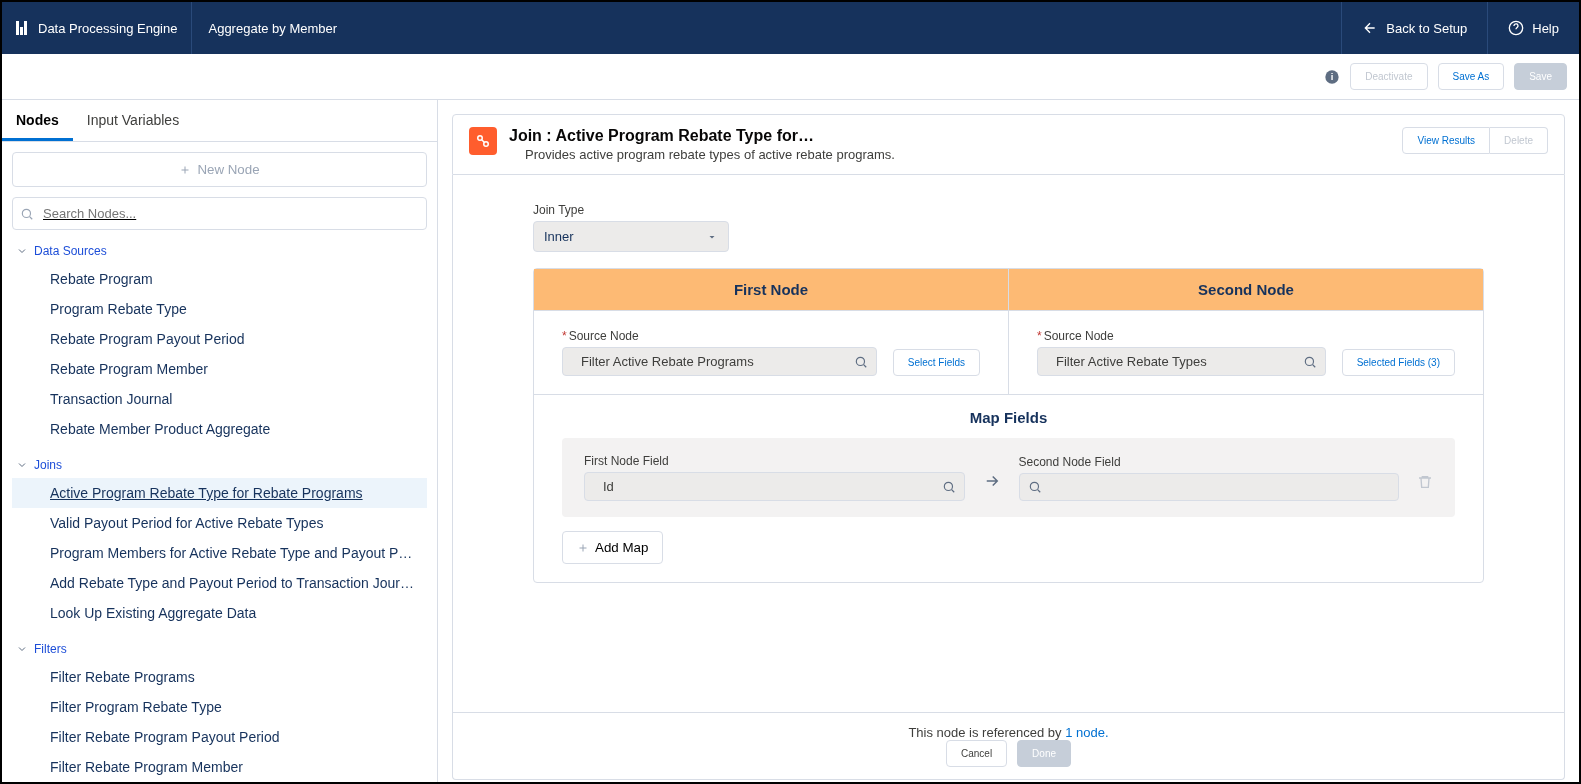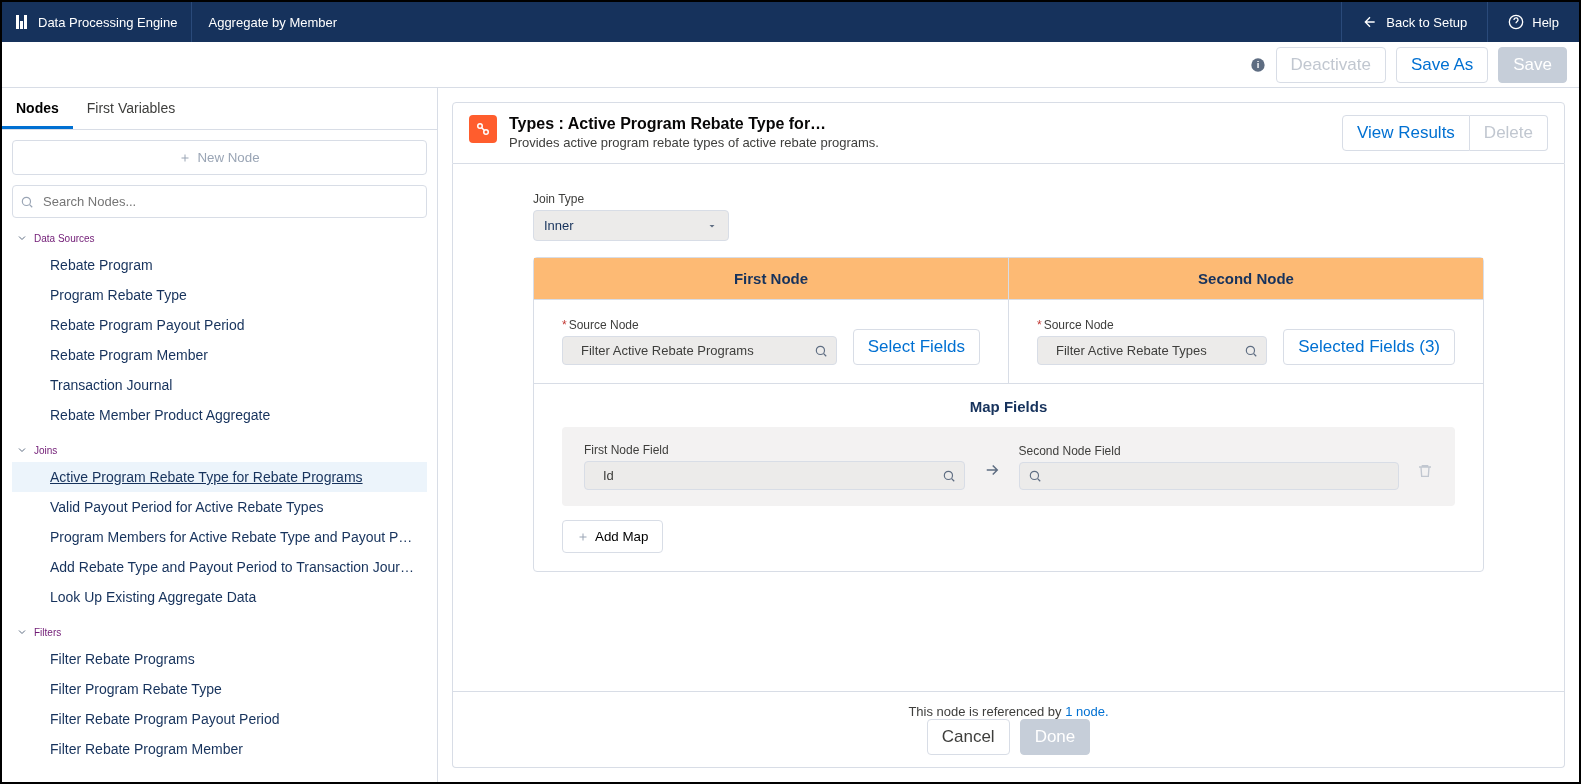--- a/index.html
+++ b/index.html
@@ -1,55 +1,55 @@
 <!DOCTYPE html>
 <html><head>
 <meta charset="utf-8">
 <style>
 * { box-sizing: border-box; margin: 0; padding: 0; font-family: -apple-system, BlinkMacSystemFont, "Segoe UI", Arial, sans-serif; }
 body { background: #fff; color: #16325c; font-size: 13px; width: 1581px; height: 784px; border: 2px solid #000; overflow: hidden; }
 
-.topbar { background: #16325c; color: #fff; height: 40px; display: flex; align-items: center; }
+.topbar { background: #16325c; color: #fff; height: 52px; display: flex; align-items: center; }
 .topbar .brand { display: flex; align-items: center; gap: 8px; padding: 0 14px; height: 100%; border-right: 1px solid #2a4a7a; }
 .topbar .brand .icon { width: 14px; height: 14px; display: flex; gap: 1px; }
 .topbar .brand .icon span { width: 3px; background: #fff; display: inline-block; }
 .topbar .title2 { padding: 0 16px; }
 .topbar .spacer { flex: 1; }
 .topbar .navlink { display: flex; align-items: center; gap: 8px; padding: 0 20px; height: 100%; border-left: 1px solid #2a4a7a; cursor: pointer; }
 .topbar svg { width: 16px; height: 16px; }
 
 .subbar { height: 46px; border-bottom: 1px solid #d8dde6; display: flex; align-items: center; justify-content: flex-end; padding: 0 12px; gap: 10px; }
 .subbar .info-icon { width: 16px; height: 16px; color: #5e6d82; }
-.btn { border: 1px solid #d8dde6; background: #fff; color: #0070d2; padding: 7px 14px; border-radius: 4px; cursor: pointer; font-size: 17px; }
+.btn { border: 1px solid #d8dde6; background: #fff; color: #0070d2; padding: 7px 14px; border-radius: 4px; cursor: pointer; font-size: 10px; }
 .btn.disabled { color: #c1c7d0; cursor: default; }
 .btn.primary-disabled { background: #c6ced9; color: #fff; border: 1px solid #c6ced9; }
 
 .main { display: flex; height: calc(100% - 86px); }
 
 .sidebar { width: 436px; border-right: 1px solid #d8dde6; display: flex; flex-direction: column; }
 .side-tabs { display: flex; border-bottom: 1px solid #d8dde6; }
 .side-tab { padding: 12px 14px 10px; font-size: 14px; color: #3e3e3c; cursor: pointer; }
 .side-tab.active { color: #000; font-weight: 600; border-bottom: 3px solid #0070d2; }
 .side-body { padding: 10px; overflow-y: auto; flex: 1; }
 .newnode-btn { width: 100%; border: 1px solid #d8dde6; border-radius: 4px; background: #fff; color: #9aa5b5; padding: 9px; display: flex; align-items: center; justify-content: center; gap: 6px; cursor: pointer; margin-bottom: 10px; }
 .search-wrap { position: relative; margin-bottom: 8px; }
-.search-wrap input { width: 100%; border: 1px solid #d8dde6; border-radius: 4px; padding: 8px 10px 8px 30px; font-size: 13px; }
+.search-wrap input { width: 100%; border: 1px solid #d8dde6; border-radius: 4px; padding: 8px 10px 8px 30px; font-size: 13px; text-decoration: underline; }
 .search-wrap .mag { position: absolute; left: 8px; top: 50%; transform: translateY(-50%); color: #9aa5b5; }
 .tree-group { margin-top: 8px; }
-.tree-header { display: flex; align-items: center; gap: 6px; padding: 6px 4px; font-size: 10px; color: #701a75; cursor: pointer; }
+.tree-header { display: flex; align-items: center; gap: 6px; padding: 6px 4px; font-size: 12px; color: #1d4ed8; cursor: pointer; }
 .tree-header svg { width: 12px; height: 12px; }
 .tree-item { padding: 7px 4px 7px 38px; font-size: 14px; color: #16325c; cursor: pointer; white-space: nowrap; overflow: hidden; text-overflow: ellipsis; }
 .tree-item.selected { background: #ecf4fb; text-decoration: underline; }
 
 .content { flex: 1; padding: 14px; display: flex; flex-direction: column; gap: 0; overflow: hidden; }
 .panel-header { border: 1px solid #d8dde6; border-radius: 4px 4px 0 0; padding: 12px 16px; display: flex; align-items: flex-start; gap: 12px; }
 .node-icon { width: 28px; height: 28px; background: #ff5d2d; border-radius: 4px; display: flex; align-items: center; justify-content: center; color: #fff; flex-shrink: 0; }
 .panel-header .texts { flex: 1; }
 .panel-header .ptitle { font-size: 16px; font-weight: 600; color: #080707; }
-.panel-header .psub { font-size: 13px; color: #3e3e3c; margin-top: 2px; }
+.panel-header .psub { font-size: 13px; color: #3e3e3c; margin-top: 2px; margin-left: 16px; }
 .panel-header .actions { display: flex; gap: 0; }
 .panel-header .actions .btn { border-radius: 0; }
 .panel-header .actions .btn:first-child { border-radius: 4px 0 0 4px; }
 .panel-header .actions .btn:last-child { border-radius: 0 4px 4px 0; border-left: none; }
 
 .panel-body { border: 1px solid #d8dde6; border-top: none; flex: 1; overflow-y: auto; padding: 28px 80px; }
 .field-label { font-size: 12px; color: #3e3e3c; margin-bottom: 4px; display: block; }
 .field-label .req { color: #c23934; margin-right: 2px; }
 .select-box { width: 196px; border: 1px solid #d8dde6; background: #ecebea; border-radius: 4px; padding: 7px 10px; display: flex; justify-content: space-between; align-items: center; cursor: pointer; }
 
@@ -114,21 +114,21 @@
     </svg>
   <button class="btn disabled">Deactivate</button>
   <button class="btn">Save As</button>
   <button class="btn primary-disabled">Save</button>
 </div>
 
 <div class="main">
   <div class="sidebar">
     <div class="side-tabs">
       <div class="side-tab active">Nodes</div>
-      <div class="side-tab">First Variables</div>
+      <div class="side-tab">Input Variables</div>
     </div>
     <div class="side-body">
       <button class="newnode-btn">
         <svg width="12" height="12" viewBox="0 0 24 24" stroke="#9aa5b5" stroke-width="2">
             <path d="M12 5v14M5 12h14"></path>
           </svg>
         <span>New Node</span>
       </button>
       <div class="search-wrap">
         <svg class="mag" width="14" height="14" viewBox="0 0 24 24" fill="none" stroke="#9aa5b5" stroke-width="2">
@@ -185,21 +185,21 @@
   <div class="content">
     <div class="panel-header">
       <div class="node-icon">
         <svg width="18" height="18" viewBox="0 0 24 24" fill="none" stroke="white" stroke-width="2">
             <circle cx="8" cy="8" r="3"></circle>
             <circle cx="16" cy="16" r="3"></circle>
             <path d="M10 10l4 4"></path>
           </svg>
       </div>
       <div class="texts">
-        <div class="ptitle">Types :  Active Program Rebate Type for…</div>
+        <div class="ptitle">Join :  Active Program Rebate Type for…</div>
         <div class="psub">Provides active program rebate types of active rebate programs.</div>
       </div>
       <div class="actions">
         <button class="btn">View Results</button>
         <button class="btn disabled">Delete</button>
       </div>
     </div>
 
     <div class="panel-body">
       <label class="field-label">Join Type</label>

